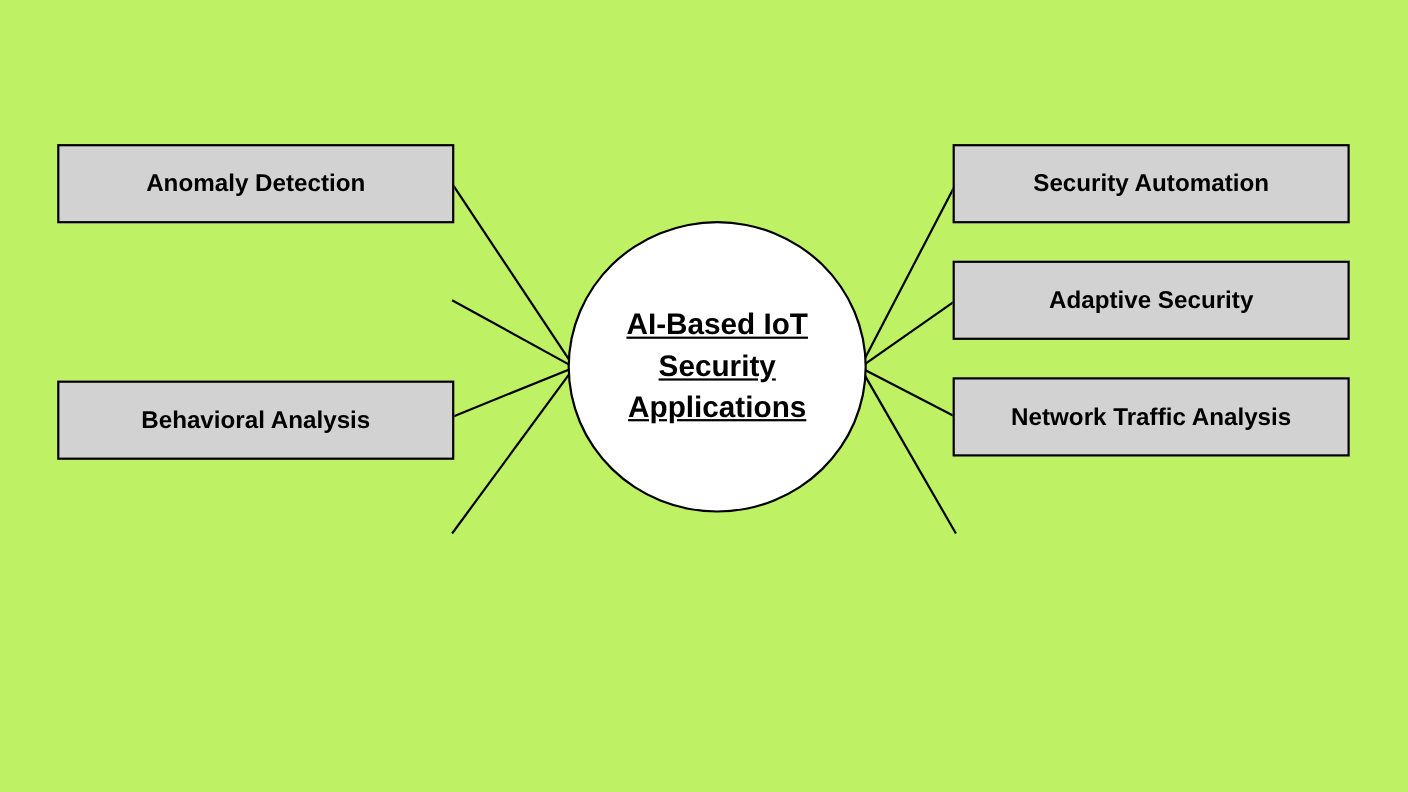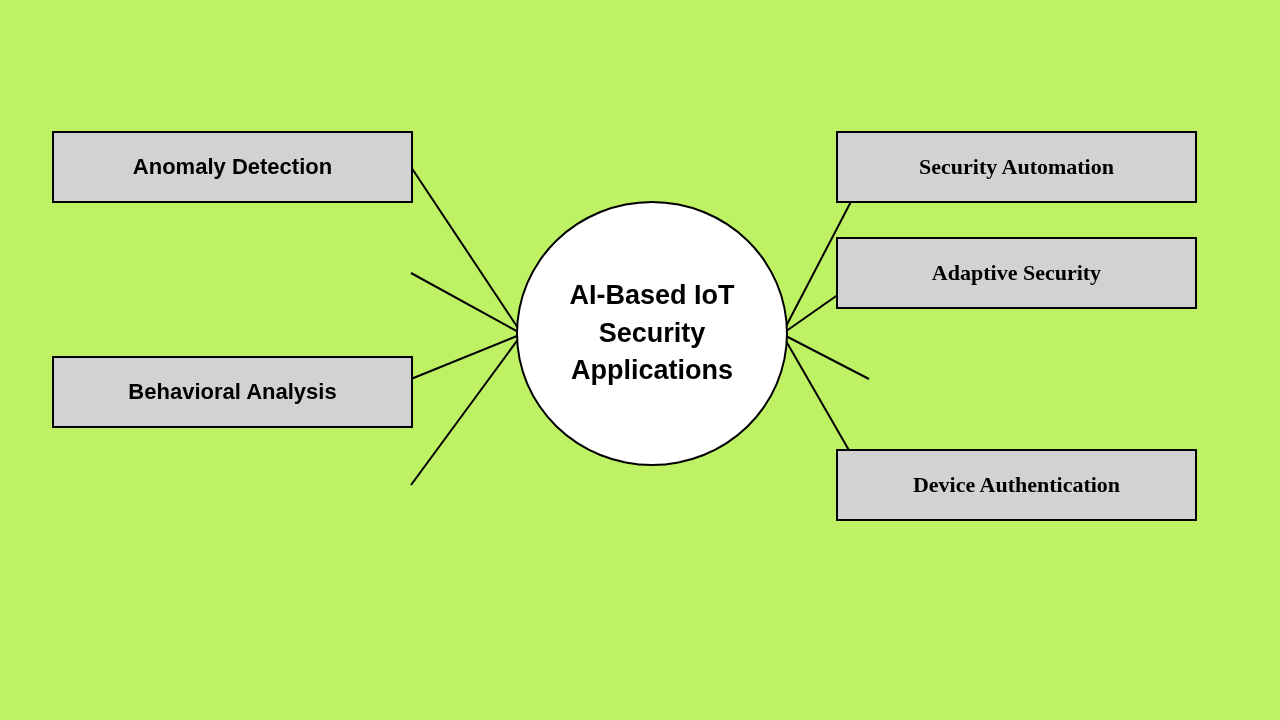--- a/index.html
+++ b/index.html
@@ -32,21 +32,21 @@
     height: 72px;
     background: #d2d2d2;
     border: 2px solid #000000;
     box-sizing: border-box;
     display: flex;
     align-items: center;
     justify-content: center;
     text-align: center;
   }
   .node.left-col  { left: 52px; }
-  .node.right-col { left: 836px; font-family: Liberation Serif, serif; }
+  .node.right-col { left: 866px; }
   .node-label {
     font-size: 22px;
     font-weight: 700;
     color: #000000;
     line-height: 1.35;
     white-space: pre-line;
     padding: 0 10px;
   }
   .center-node {
     position: absolute;
@@ -55,20 +55,21 @@
     width: 272px;
     height: 265px;
     background: #ffffff;
     border: 2px solid #000000;
     border-radius: 50%;
     box-sizing: border-box;
     display: flex;
     align-items: center;
     justify-content: center;
     text-align: center;
+    text-decoration: underline;
   }
   .center-label {
     font-size: 27px;
     font-weight: 700;
     color: #000000;
     line-height: 1.4;
     white-space: pre-line;
   }
 </style>
 </head>
@@ -83,33 +84,33 @@
     <line x1="411" y1="485" x2="522" y2="334"></line>
     <line x1="782" y1="334" x2="869" y2="167"></line>
     <line x1="782" y1="334" x2="869" y2="273"></line>
     <line x1="782" y1="334" x2="869" y2="379"></line>
     <line x1="782" y1="334" x2="869" y2="485"></line>
   </svg>
 
   <div class="node left-col" style="top:131px">
     <span class="node-label">Anomaly Detection</span>
   </div>
-  <div class="node left-col" style="top:356px">
+  <div class="node left-col" style="top:346px">
     <span class="node-label">Behavioral Analysis</span>
   </div>
 
   <div class="center-node">
     <span class="center-label">AI-Based IoT
 Security
 Applications</span>
   </div>
 
   <div class="node right-col" style="top:131px">
     <span class="node-label">Security Automation</span>
   </div>
   <div class="node right-col" style="top:237px">
     <span class="node-label">Adaptive Security</span>
   </div>
-  <div class="node right-col" style="top:449px">
-    <span class="node-label">Device Authentication</span>
+  <div class="node right-col" style="top:343px">
+    <span class="node-label">Network Traffic Analysis</span>
   </div>
 
 </div>
 
 </body></html>

